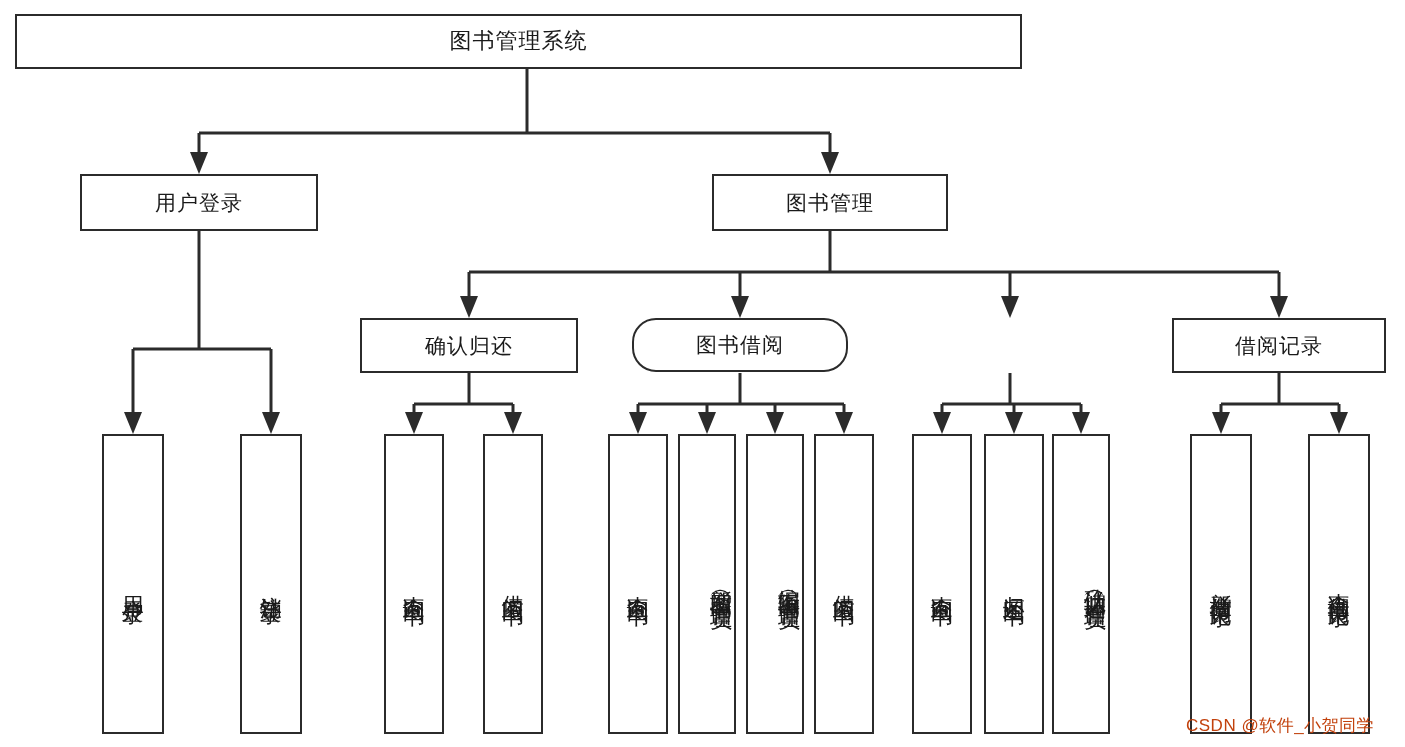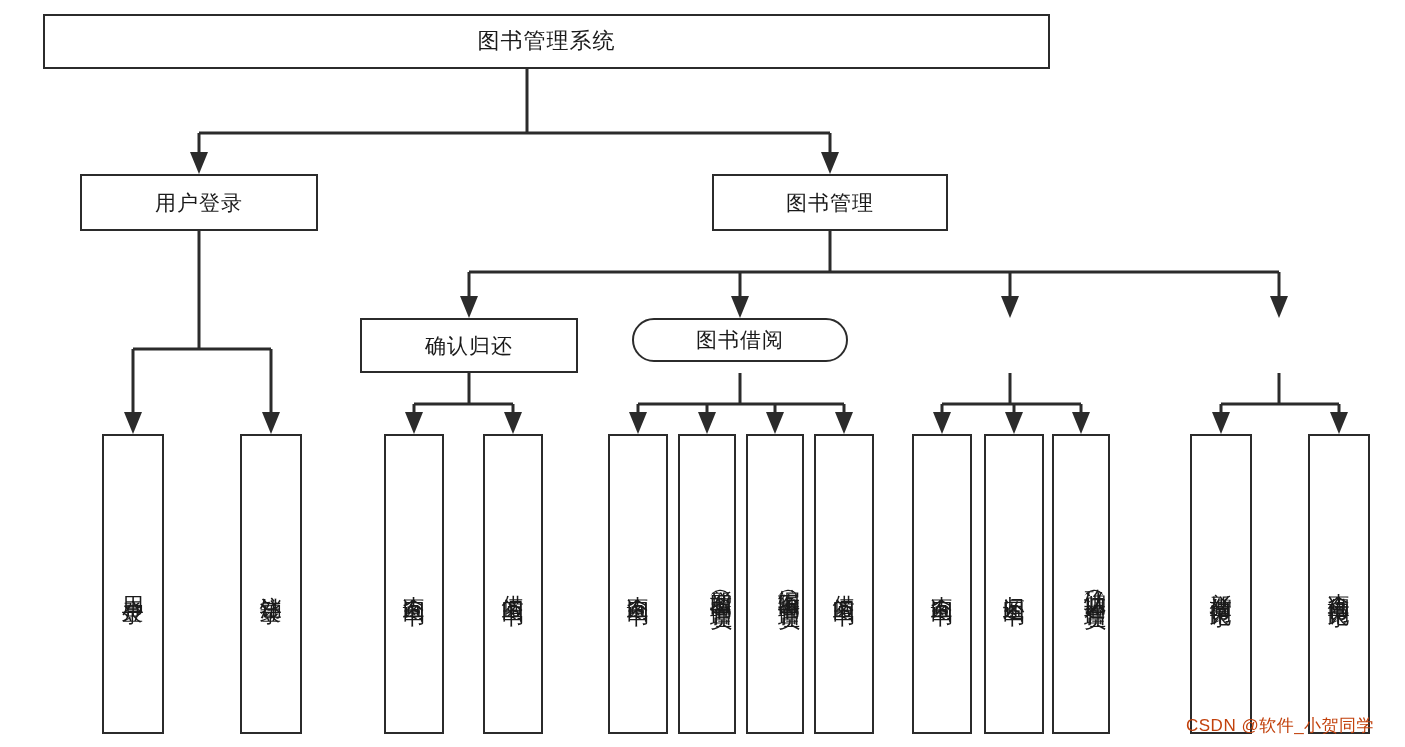--- a/index.html
+++ b/index.html
@@ -121,27 +121,28 @@
       <line x1="1081" y1="404" x2="1081" y2="412" stroke="#2b2b2b" stroke-width="3"></line>
       <polygon points="1072,412 1090,412 1081,434" fill="#2b2b2b"></polygon>
       <line x1="1279" y1="373" x2="1279" y2="404" stroke="#2b2b2b" stroke-width="3"></line>
       <line x1="1221" y1="404" x2="1339" y2="404" stroke="#2b2b2b" stroke-width="3"></line>
       <line x1="1221" y1="404" x2="1221" y2="412" stroke="#2b2b2b" stroke-width="3"></line>
       <polygon points="1212,412 1230,412 1221,434" fill="#2b2b2b"></polygon>
       <line x1="1339" y1="404" x2="1339" y2="412" stroke="#2b2b2b" stroke-width="3"></line>
       <polygon points="1330,412 1348,412 1339,434" fill="#2b2b2b"></polygon>
     </svg>
 
-  <div class="node horiz root" style="left: 15px; top: 14px; width: 1007px; height: 55px; margin-left: 28px;">图书管理系统</div>
+  <div class="node horiz root" style="left: 15px; top: 14px; width: 1007px; height: 55px;">图书管理系统</div>
 
   <div class="node horiz" style="left: 80px; top: 174px; width: 238px; height: 57px;">用户登录</div>
   <div class="node horiz" style="left: 712px; top: 174px; width: 236px; height: 57px; text-align: center;">图书管理</div>
 
   <div class="node horiz" style="left: 360px; top: 318px; width: 218px; height: 55px;">确认归还</div>
-  <div class="node horiz" style="left: 632px; top: 318px; width: 216px; height: 44px; border-radius: 24px;">图书借阅</div>
+  <div class="node horiz" style="left: 632px; top: 318px; width: 216px; height: 54px; border-radius: 24px;">图书借阅</div>
+  <div class="node horiz" style="left: 1172px; top: 318px; width: 214px; height: 55px;">借阅记录</div>
 
   <div class="node vert" style="left: 102px; top: 434px; width: 62px; height: 300px;">用户登录</div>
   <div class="node vert" style="left: 240px; top: 434px; width: 62px; height: 300px;">注销登录</div>
   <div class="node vert" style="left: 384px; top: 434px; width: 60px; height: 300px;">查询图书</div>
   <div class="node vert" style="left: 483px; top: 434px; width: 60px; height: 300px;">借阅图书</div>
   <div class="node vert" style="left: 608px; top: 434px; width: 60px; height: 300px;">查询图书</div>
   <div class="node vert top-align" style="left: 678px; top: 434px; width: 58px; height: 300px;">新增图书（管理员）</div>
   <div class="node vert top-align" style="left: 746px; top: 434px; width: 58px; height: 300px;">编辑图书（管理员）</div>
   <div class="node vert" style="left: 814px; top: 434px; width: 60px; height: 300px;">借阅图书</div>
   <div class="node vert" style="left: 912px; top: 434px; width: 60px; height: 300px;">查询图书</div>

